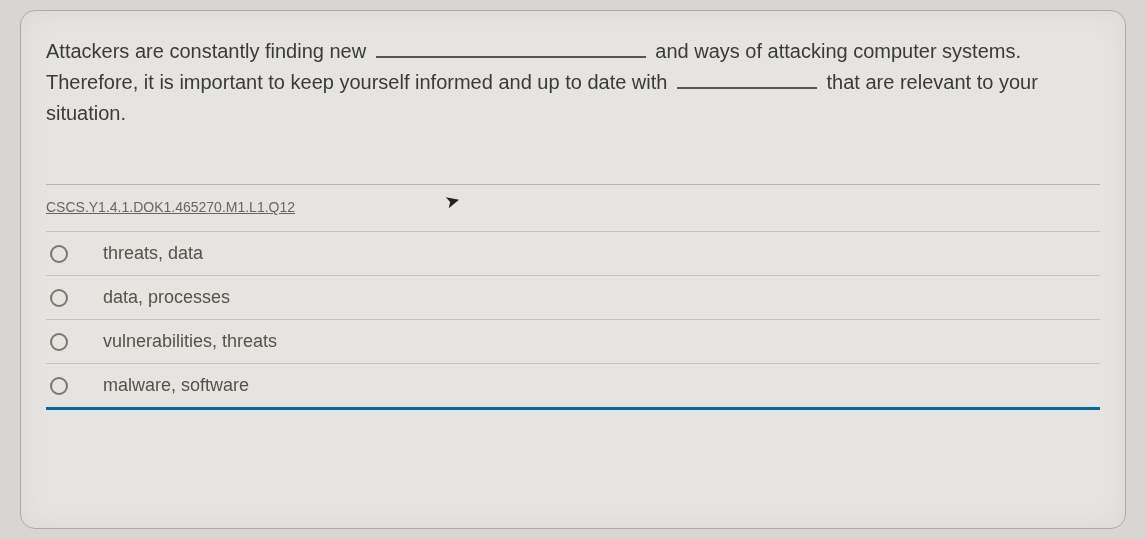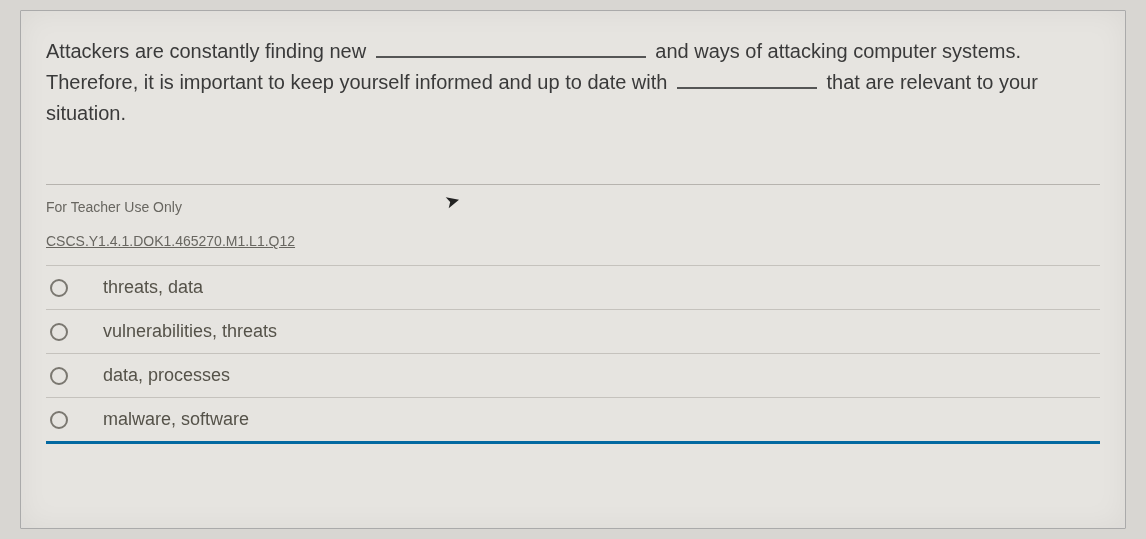--- a/index.html
+++ b/index.html
@@ -11,21 +11,21 @@
       font-family: Arial, Helvetica, sans-serif;
       background: #d8d6d2;
       width: 1146px;
       height: 539px;
       overflow: hidden;
       padding: 10px 20px;
     }
     .card {
       background: #e6e4e0;
       border: 1px solid #aaa;
-      border-radius: 1px;
+      border-radius: 15px;
       padding: 25px 25px 0 25px;
       height: 100%;
       box-shadow: inset 0 0 30px rgba(0,0,0,0.05);
     }
     .question-text {
       font-size: 20px;
       color: #3a3a3a;
       line-height: 1.55;
       margin-bottom: 55px;
     }
@@ -100,39 +100,38 @@
 
 <div class="card">
 
   <div class="question-text">
     <span>Attackers are constantly finding new </span><span class="blank"></span><span> and ways of attacking computer systems. Therefore, it is important to keep yourself informed and up to date with </span><span class="blank short"></span><span> that are relevant to your situation.</span>
   </div>
 
   <hr class="separator-line">
 
   <div class="teacher-section">
-    <div class="teacher-label">For Teacher Use Only</div>
     <div class="teacher-code">CSCS.Y1.4.1.DOK1.465270.M1.L1.Q12</div>
   </div>
 
   <div class="options">
 
     <div class="option-row">
       <span class="radio-outer"></span>
       <span class="option-label">threats, data</span>
     </div>
 
     <div class="option-row">
       <span class="radio-outer"></span>
-      <span class="option-label">vulnerabilities, threats</span>
+      <span class="option-label">data, processes</span>
     </div>
 
     <div class="option-row">
       <span class="radio-outer"></span>
-      <span class="option-label">data, processes</span>
+      <span class="option-label">vulnerabilities, threats</span>
     </div>
 
     <div class="option-row">
       <span class="radio-outer"></span>
       <span class="option-label">malware, software</span>
     </div>
 
   </div>
 </div>
 

